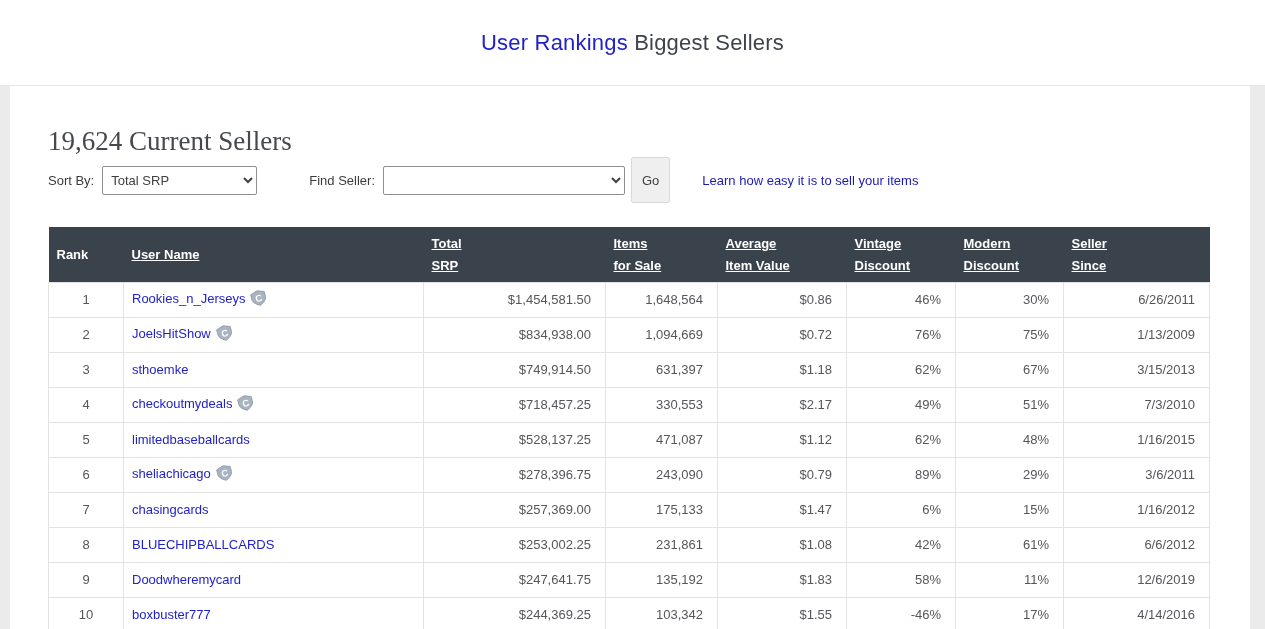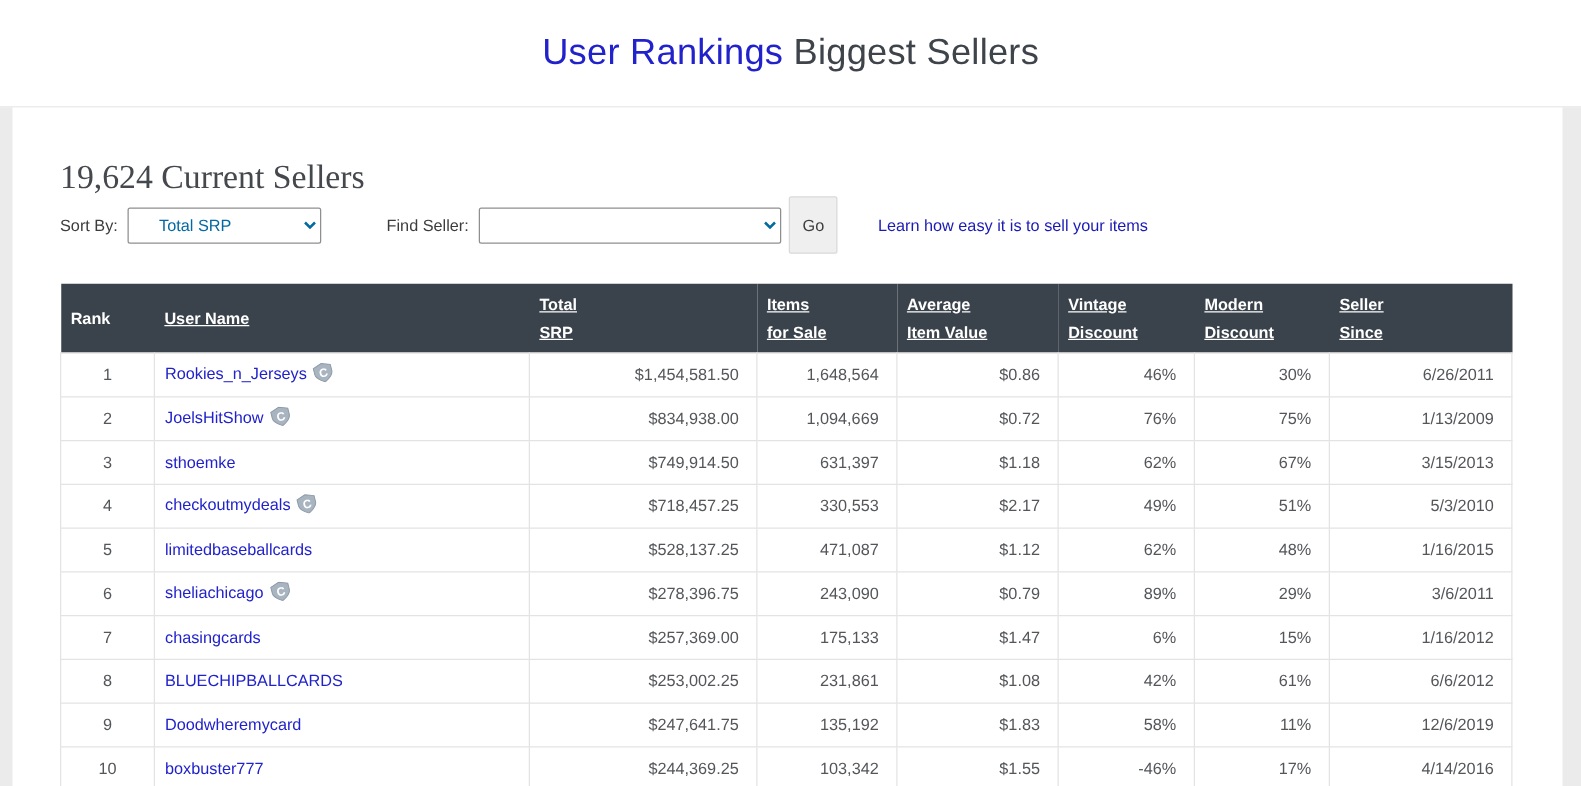--- a/index.html
+++ b/index.html
@@ -8,21 +8,21 @@
     font-family:"Liberation Sans", sans-serif;
     background:#ebebeb;
     color:#444;
   }
   .topbar {
     width:100%; height:86px;
     background:#ffffff;
     border-bottom:1px solid #e6e6e6;
     display:flex; align-items:center; justify-content:center;
   }
-  .topbar h1 { font-size:29px; font-weight:400; letter-spacing:0.2px; }
+  .topbar h1 { font-size:22px; font-weight:400; letter-spacing:0.2px; }
   .title-primary { color:#2122cb; }
   .title-secondary { color:#3f444a; }
 
   .card {
     background:#ffffff;
     margin-left:10px;
     margin-right:15px;
     min-height:543px;
     padding:40px 0 0 38px;
   }
@@ -32,22 +32,22 @@
   }
   .controls {
     display:flex; align-items:center;
     font-size:13px; color:#333;
     margin-bottom:24px;
   }
   .controls label { margin-right:8px; color:#3c3c3c; }
   select {
     height:29px; font-size:13px;
     font-family:"Liberation Sans", sans-serif;
-    border:1px solid #8f8f8f; background:#fff; color:#0369a1;
-    padding:2px 20px; border-radius:2px; outline:none;
+    border:1px solid #8f8f8f; background:#fff; color:#404040;
+    padding:2px 4px; border-radius:2px; outline:none;
   }
   .sort-select { width:155px; margin-right:52px; }
   .find-select { width:242px; margin-right:6px; }
   .go-button {
     height:46px; padding:0 10px;
     font-size:13px; font-family:"Liberation Sans", sans-serif;
     color:#3e3e3e; background:#efefef;
     border:1px solid #d9d9d9; border-radius:2px;
     cursor:pointer;
   }
@@ -229,21 +229,21 @@
       <a class="user-link" href="#">checkoutmydeals</a><span class="badge-icon"><svg width="16" height="16" viewBox="0 0 16 16">
                 <path d="M8 0.5 L15 3 V8 C15 12.4 8 15.5 8 15.5 C8 15.5 1 12.4 1 8 V3 Z" fill="#a9b4c1" stroke="#8e9aa8" stroke-width="0.8"></path>
                 <text x="8" y="11.5" text-anchor="middle" font-size="9.5" font-weight="bold" fill="#ffffff" font-family="Liberation Sans, sans-serif">C</text>
               </svg></span>
     </td>
     <td>$718,457.25</td>
     <td>330,553</td>
     <td>$2.17</td>
     <td>49%</td>
     <td>51%</td>
-    <td>5/3/2010</td>
+    <td>7/3/2010</td>
   </tr>
 
   <tr>
     <td>5</td>
     <td>
       <a class="user-link" href="#">limitedbaseballcards</a>
     </td>
     <td>$528,137.25</td>
     <td>471,087</td>
     <td>$1.12</td>

